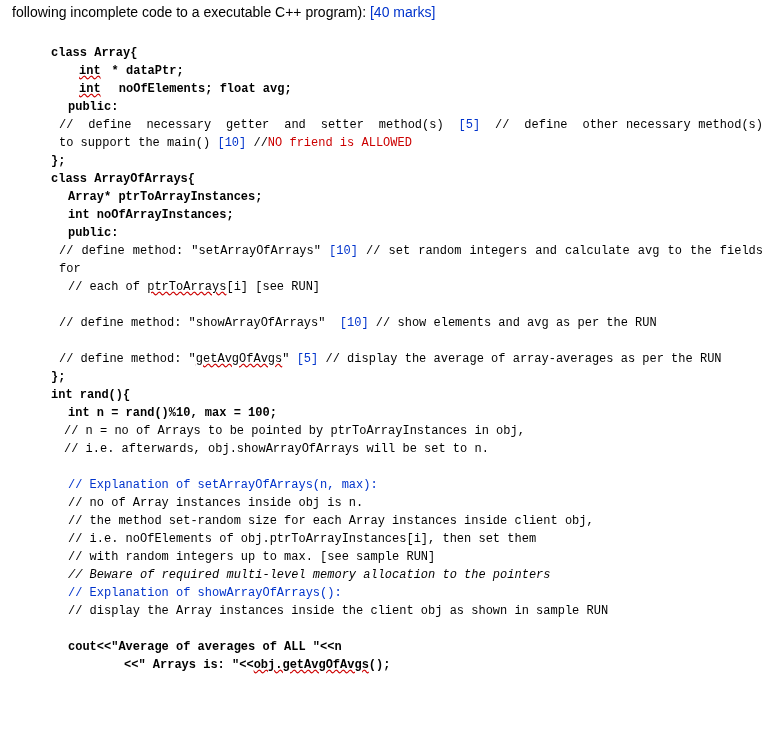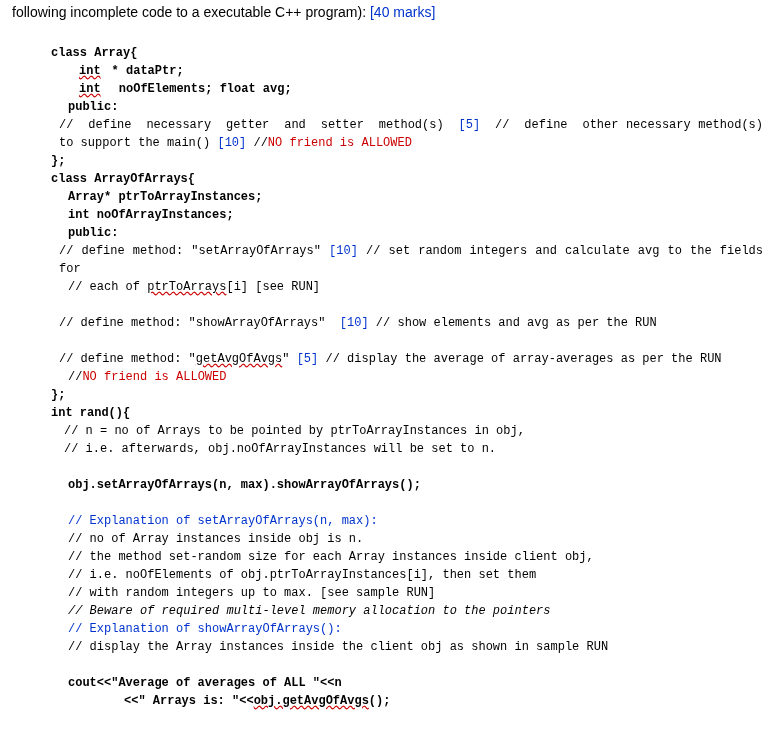--- a/index.html
+++ b/index.html
@@ -48,18 +48,17 @@
 <div class="intro">
   <span>following incomplete code to a executable C++ program): </span><span class="blue">[40 marks]</span>
 </div>
 
 <div class="code">
 <span class="bold">class Array{</span>
 <span class="ind1"><span class="bold squig">int</span><span class="bold">* dataPtr;</span></span><span class="ind1"><span class="bold squig">int</span><span class="bold"> noOfElements; float avg;</span></span><span class="ind1 bold">public:</span><span class="ind1 just"><span>//  define  necessary  getter  and  setter  method(s)  </span><span class="blue">[5]</span><span>  //  define  other necessary method(s) to support the main() </span><span class="blue">[10]</span><span> //</span><span class="red">NO friend is ALLOWED</span></span><span class="bold">};</span>
 <span class="bold">class ArrayOfArrays{</span>
 <span class="ind1 bold">Array* ptrToArrayInstances;</span><span class="ind1 bold">int noOfArrayInstances;</span><span class="ind1 bold">public:</span><span class="ind1 just"><span>// define method: "setArrayOfArrays" </span><span class="blue">[10]</span><span> // set random integers and calculate avg to the fields for</span></span><span class="ind1"><span>// each of </span><span class="squig">ptrToArrays</span><span>[i] [see RUN]</span></span>
 <span class="ind1 just"><span>// define method: "showArrayOfArrays"  </span><span class="blue">[10]</span><span> // show elements and avg as per the RUN</span></span>
-<span class="ind1 just"><span>// define method: "</span><span class="squig">getAvgOfAvgs</span><span>" </span><span class="blue">[5]</span><span> // display the average of array-averages as per the RUN</span></span><span class="ind1"><span>//</span><span class="red">NO friend is ALLOWED</span></span><span class="bold">};</span>
+<span class="ind1 just"><span>// define method: "</span><span class="squig">getAvgOfAvgs</span><span>" </span><span class="blue">[5]</span><span> // display the average of array-averages as per the RUN</span></span><span class="bold">};</span>
 <span class="bold">int rand(){</span>
-<span class="ind2">// n = no of Arrays to be pointed by ptrToArrayInstances in obj,</span><span class="ind2">// i.e. afterwards, obj.noOfArrayInstances will be set to n.</span>
-<span class="ind1 bold">obj.setArrayOfArrays(n, max).showArrayOfArrays();</span>
+<span class="ind1 bold">int n = rand()%10, max = 100;</span><span class="ind2">// n = no of Arrays to be pointed by ptrToArrayInstances in obj,</span><span class="ind2">// i.e. afterwards, obj.showArrayOfArrays will be set to n.</span>
 <span class="ind1 blue">// Explanation of setArrayOfArrays(n, max):</span><span class="ind1">// no of Array instances inside obj is n.</span><span class="ind1">// the method set-random size for each Array instances inside client obj,</span><span class="ind1">// i.e. noOfElements of obj.ptrToArrayInstances[i], then set them</span><span class="ind1">// with random integers up to max. [see sample RUN]</span><span class="ind1 italic">// Beware of required multi-level memory allocation to the pointers</span><span class="ind1 blue">// Explanation of showArrayOfArrays():</span><span class="ind1">// display the Array instances inside the client obj as shown in sample RUN</span>
 <span class="ind1 bold">cout&lt;&lt;"Average of averages of ALL "&lt;&lt;n</span><span class="ind3 bold"><span>&lt;&lt;" Arrays is: "&lt;&lt;</span><span class="squig">obj.getAvgOfAvgs</span><span>();</span></span></div>
 
 </body></html>

